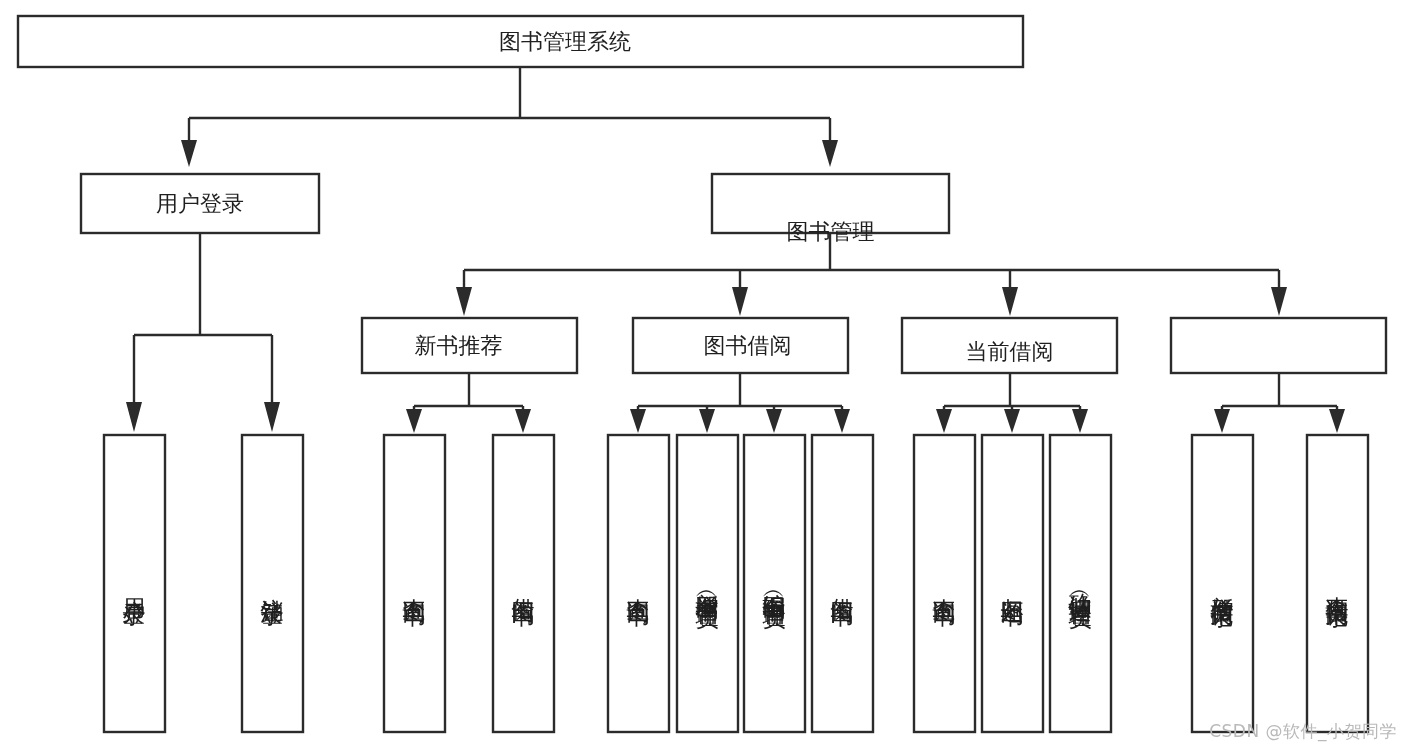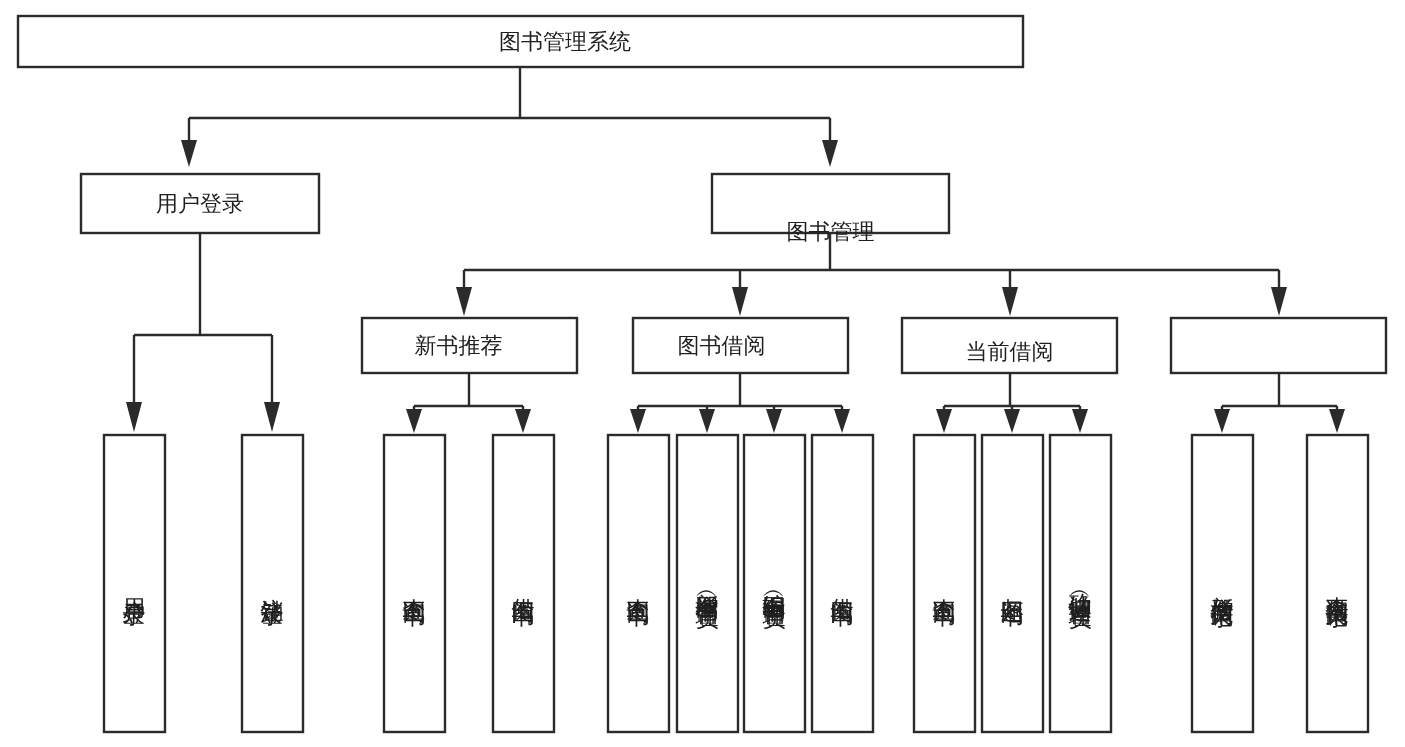--- a/index.html
+++ b/index.html
@@ -180,35 +180,36 @@
     <rect class="node-box" x="1192" y="435" width="61" height="297"></rect>
     <rect class="node-box" x="1307" y="435" width="61" height="297"></rect>
   </svg>
 
   <div class="hlabel-wrap" style="left:18px; top:16px; width:1094px; height:51px;">图书管理系统</div>
 
   <div class="hlabel-wrap" style="left:81px; top:174px; width:238px; height:59px;">用户登录</div>
   <div class="hlabel-wrap" style="left:712px; top:174px; width:237px; height:59px;margin-top:28px;">图书管理</div>
 
   <div class="hlabel-wrap" style="left:362px; top:318px; width:193px; height:55px;">新书推荐</div>
-  <div class="hlabel-wrap" style="left:614px; top:318px; width:215px; height:55px;">图书借阅</div>
+  <div class="hlabel-wrap" style="left:640px; top:318px; width:215px; height:55px;">图书借阅</div>
   <div class="hlabel-wrap" style="left:902px; top:318px; width:215px; height:67px;">当前借阅</div>
 
   <div class="vlabel-wrap" style="left:104px; top:435px; width:61px; height:297px;">用户登录</div>
   <div class="vlabel-wrap" style="left:242px; top:435px; width:61px; height:297px;">注销登录</div>
 
   <div class="vlabel-wrap" style="left:384px; top:435px; width:61px; height:297px;">查询图书</div>
   <div class="vlabel-wrap" style="left:493px; top:435px; width:61px; height:297px;">借阅图书</div>
 
   <div class="vlabel-wrap" style="left:608px; top:435px; width:61px; height:297px;">查询图书</div>
   <div class="vlabel-wrap" style="left:677px; top:435px; width:61px; height:297px;">新增图书（管理员）</div>
   <div class="vlabel-wrap" style="left:744px; top:435px; width:61px; height:297px;">编辑图书（管理员）</div>
   <div class="vlabel-wrap" style="left:812px; top:435px; width:61px; height:297px;">借阅图书</div>
 
   <div class="vlabel-wrap" style="left:914px; top:435px; width:61px; height:297px;">查询图书</div>
   <div class="vlabel-wrap" style="left:982px; top:435px; width:61px; height:297px;">归还图书</div>
   <div class="vlabel-wrap" style="left:1050px; top:435px; width:61px; height:297px;">确认归还（管理员）</div>
 
   <div class="vlabel-wrap" style="left:1192px; top:435px; width:61px; height:297px;">新增借阅记录</div>
   <div class="vlabel-wrap" style="left:1307px; top:435px; width:61px; height:297px;">查询借阅记录</div>
 
+  <div id="watermark">CSDN @软件_小贺同学</div>
 
 </div>
 
 </body></html>

